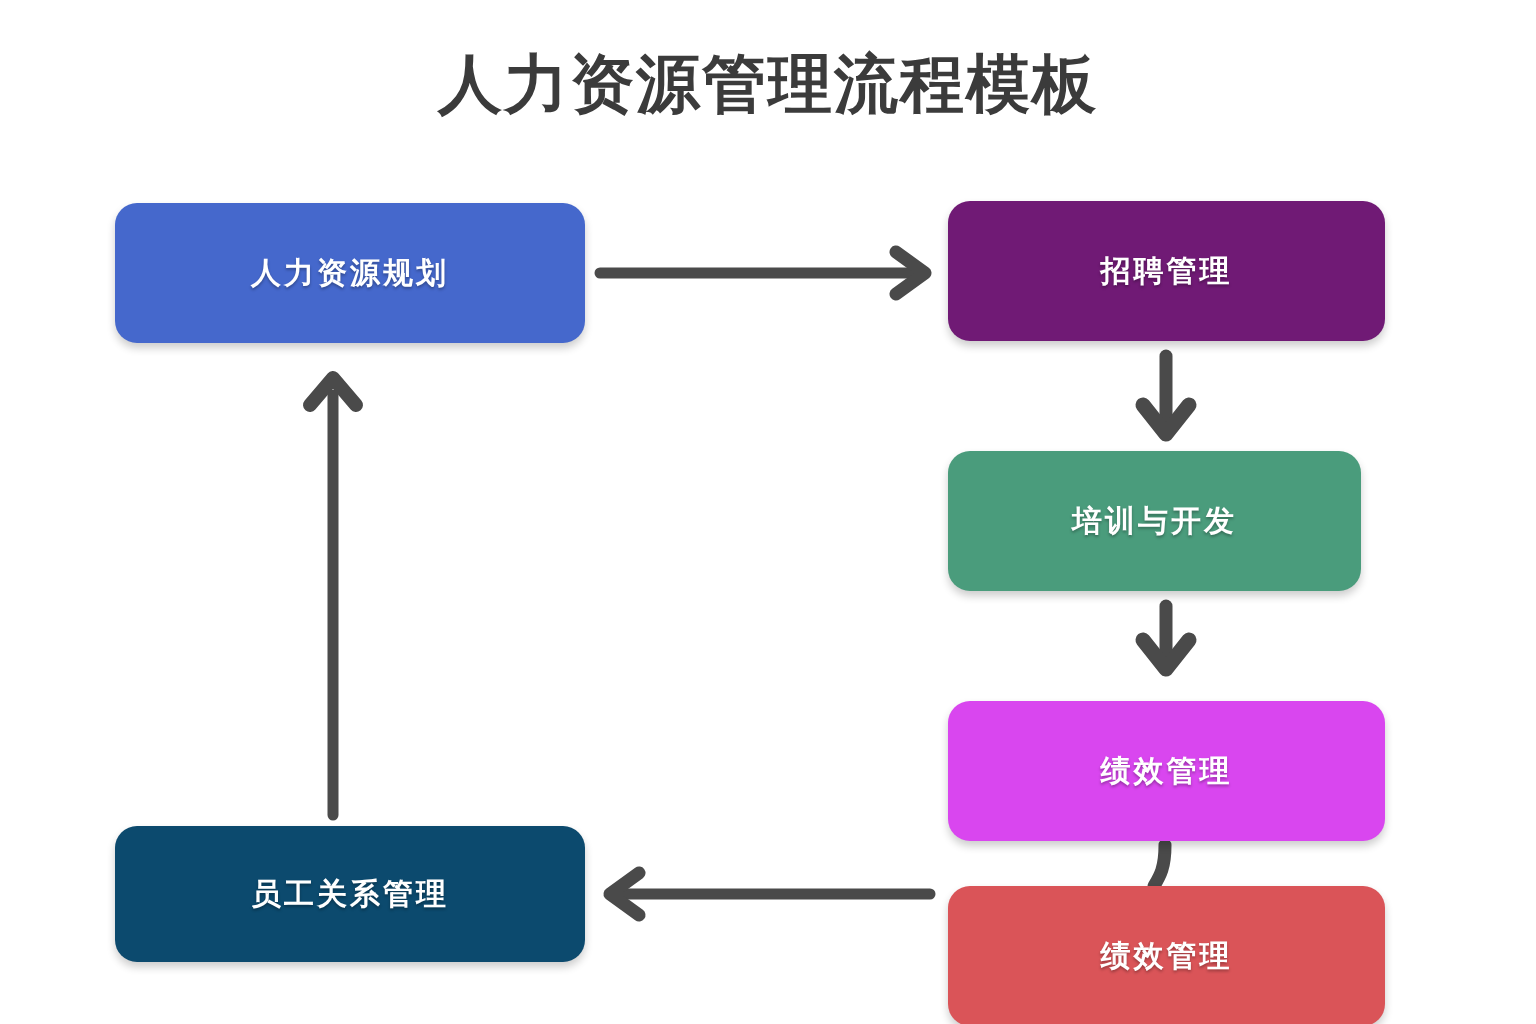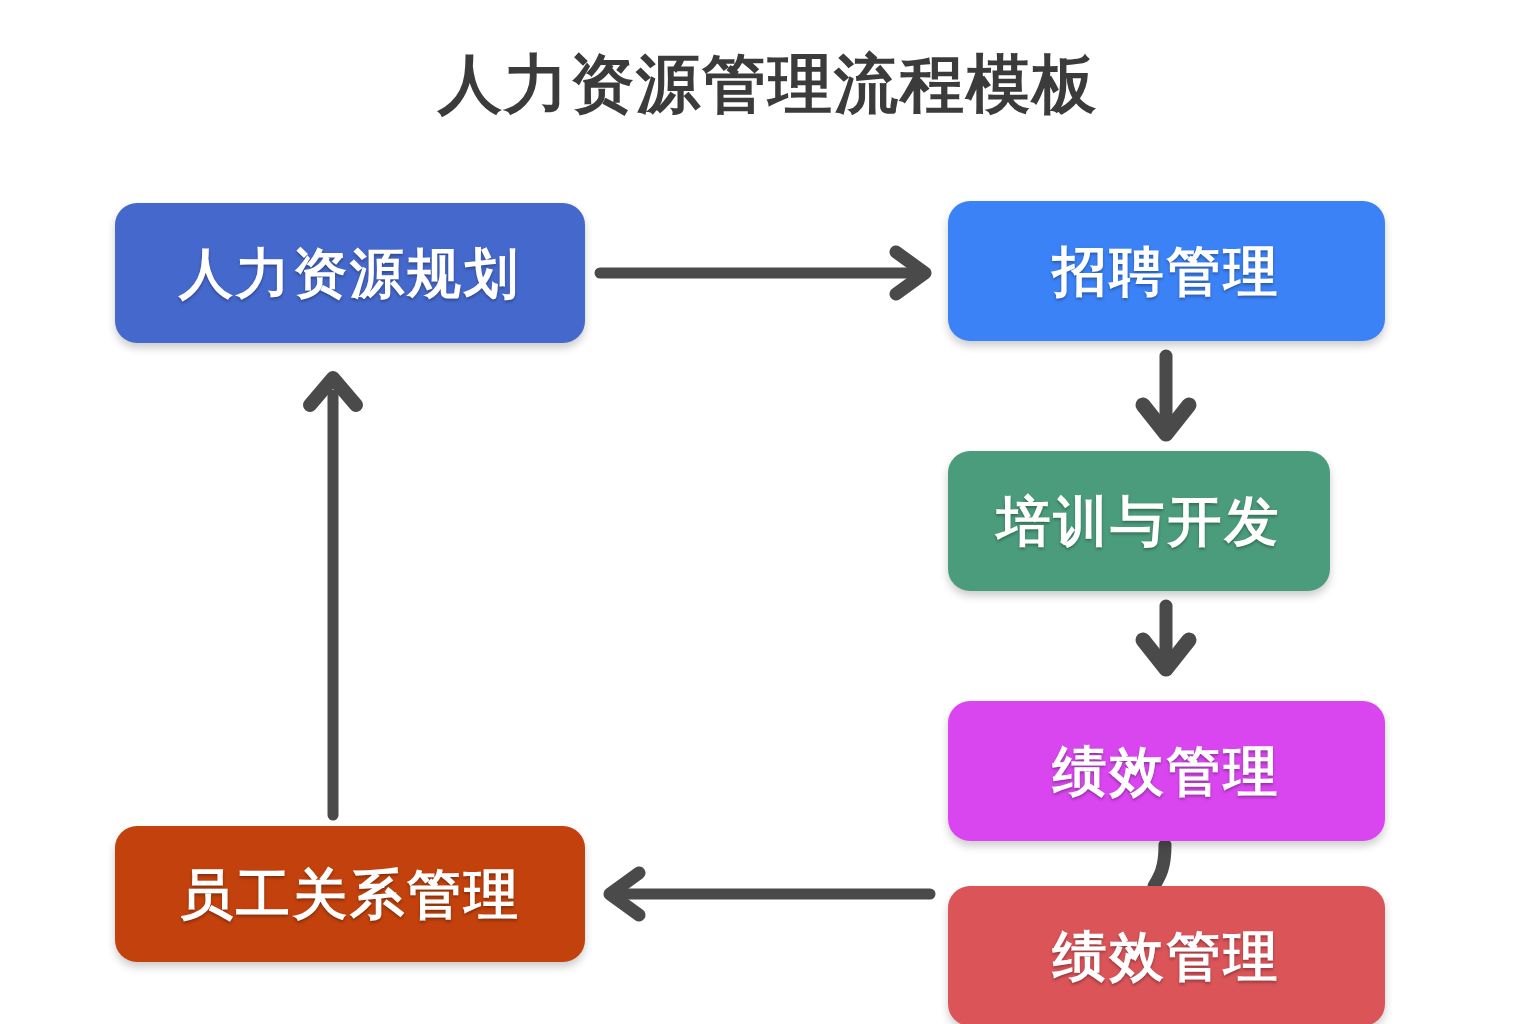--- a/index.html
+++ b/index.html
@@ -39,34 +39,34 @@
     display: flex;
     align-items: center;
     justify-content: center;
     border-radius: 22px;
     box-shadow: 0 5px 9px rgba(0,0,0,0.20);
     box-sizing: border-box;
   }
   .node .node-label {
     color: #ffffff;
     font-weight: bold;
-    font-size: 54px;
+    font-size: 30px;
     letter-spacing: 3px;
     line-height: 1;
     text-shadow: 0 2px 3px rgba(0,0,0,0.30);
     white-space: nowrap;
   }
 
   
   #node-hr-planning   { left: 115px; top: 203px;  width: 470px; height: 140px; }
   #node-employee-rel  { left: 115px; top: 826px;  width: 470px; height: 136px; }
 
   
   #node-recruitment   { left: 948px; top: 201px;  width: 437px; height: 140px; }
-  #node-training      { left: 948px; top: 451px;  width: 382px; height: 140px; }
+  #node-training      { left: 948px; top: 451px;  width: 413px; height: 140px; }
   #node-performance   { left: 948px; top: 701px;  width: 437px; height: 140px; }
   #node-compensation  { left: 948px; top: 886px;  width: 437px; height: 140px; }
 
   
   #arrow-layer {
     position: absolute;
     left: 0;
     top: 0;
     width: 1536px;
     height: 1024px;
@@ -114,33 +114,33 @@
     <g>
       <path class="arrow-path" d="M 333 815 L 333 395" stroke="#4a4a4a" stroke-width="11"></path>
       <path class="arrow-path" d="M 310 405 L 333 378 L 356 405" stroke="#4a4a4a" stroke-width="14"></path>
     </g>
   </svg>
 
   <div class="node" id="node-hr-planning" style="background: rgb(69, 104, 204);">
     <span class="node-label" style="color: rgb(255, 255, 255);">人力资源规划</span>
   </div>
 
-  <div class="node" id="node-recruitment" style="background: #3b82f6;">
+  <div class="node" id="node-recruitment" style="background: #701a75;">
     <span class="node-label" style="color: rgb(255, 255, 255);">招聘管理</span>
   </div>
 
   <div class="node" id="node-training" style="background: rgb(74, 156, 124);">
     <span class="node-label" style="color: rgb(255, 255, 255);">培训与开发</span>
   </div>
 
   <div class="node" id="node-performance" style="background: #d946ef;">
     <span class="node-label" style="color: rgb(255, 255, 255);">绩效管理</span>
   </div>
 
   <div class="node" id="node-compensation" style="background: rgb(218, 84, 88);">
     <span class="node-label" style="color: rgb(255, 255, 255);">绩效管理</span>
   </div>
 
-  <div class="node" id="node-employee-rel" style="background: #c2410c;">
+  <div class="node" id="node-employee-rel" style="background: #0c4a6e;">
     <span class="node-label" style="color: rgb(255, 255, 255);">员工关系管理</span>
   </div>
 
 </div>
 
 </body></html>

